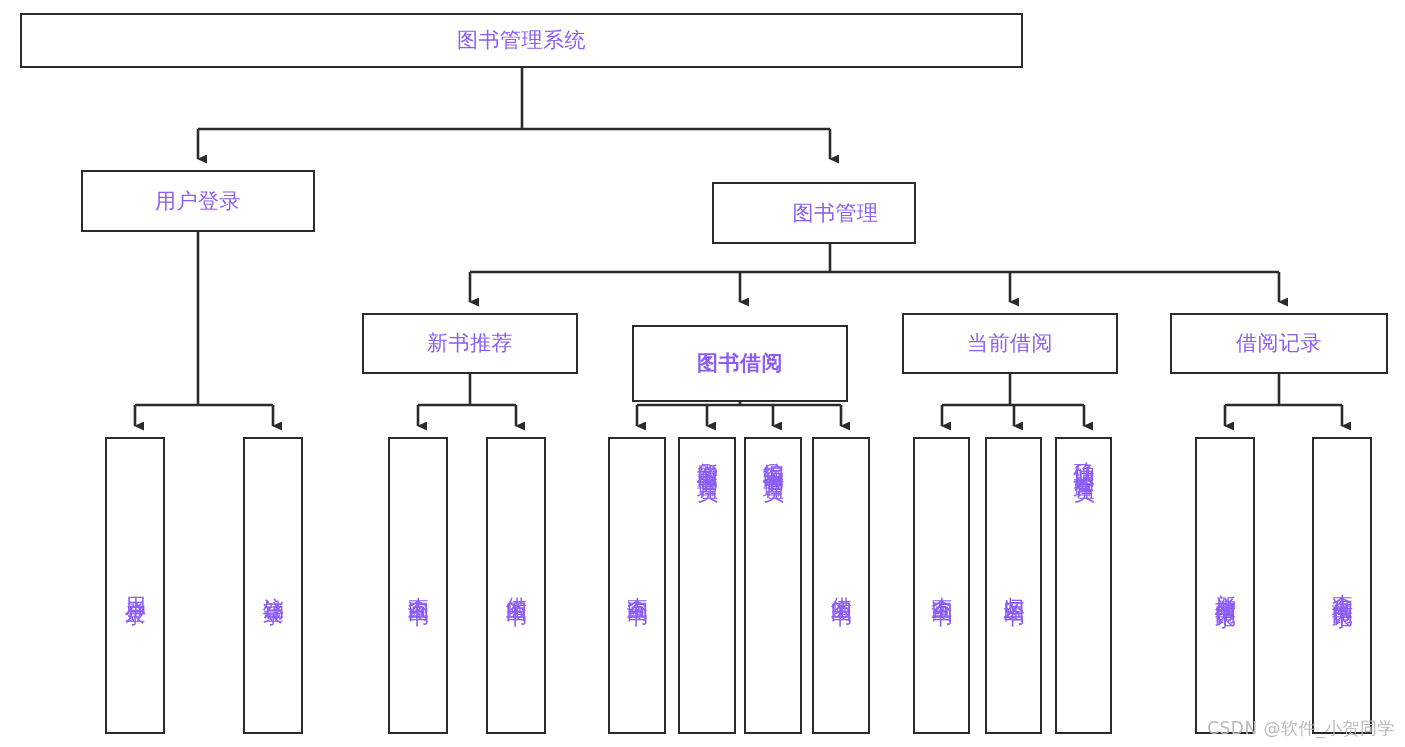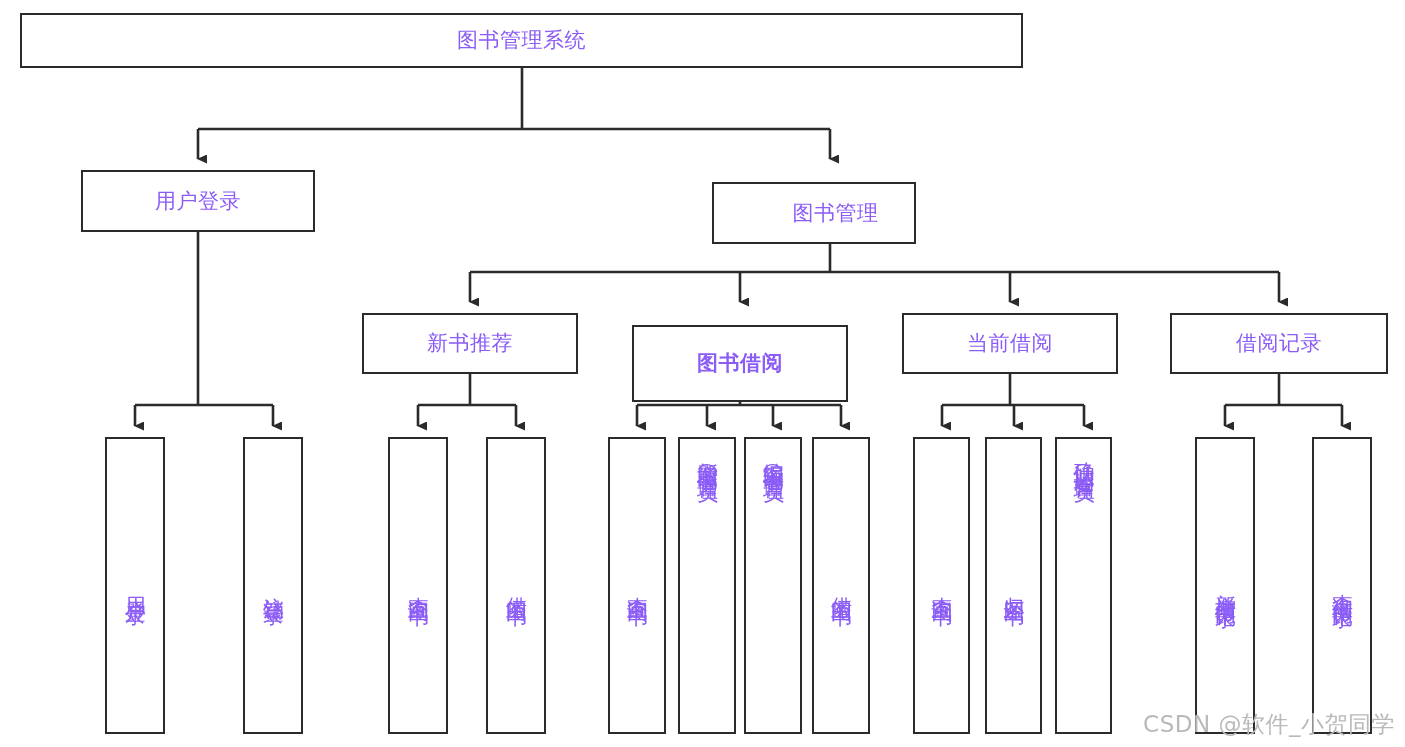--- a/index.html
+++ b/index.html
@@ -63,21 +63,21 @@
     text-orientation: upright;
     font-size: 21px;
     letter-spacing: 3px;
     line-height: 1;
     white-space: nowrap;
   }
   .watermark {
     position: absolute;
     right: 10px;
     bottom: 7px;
-    font-size: 23px;
+    font-size: 17px;
     color: #b9b9b9;
     letter-spacing: 0.5px;
     white-space: nowrap;
     pointer-events: none;
   }
 </style>
 </head>
 <body>
 
 <div id="diagram-root">

